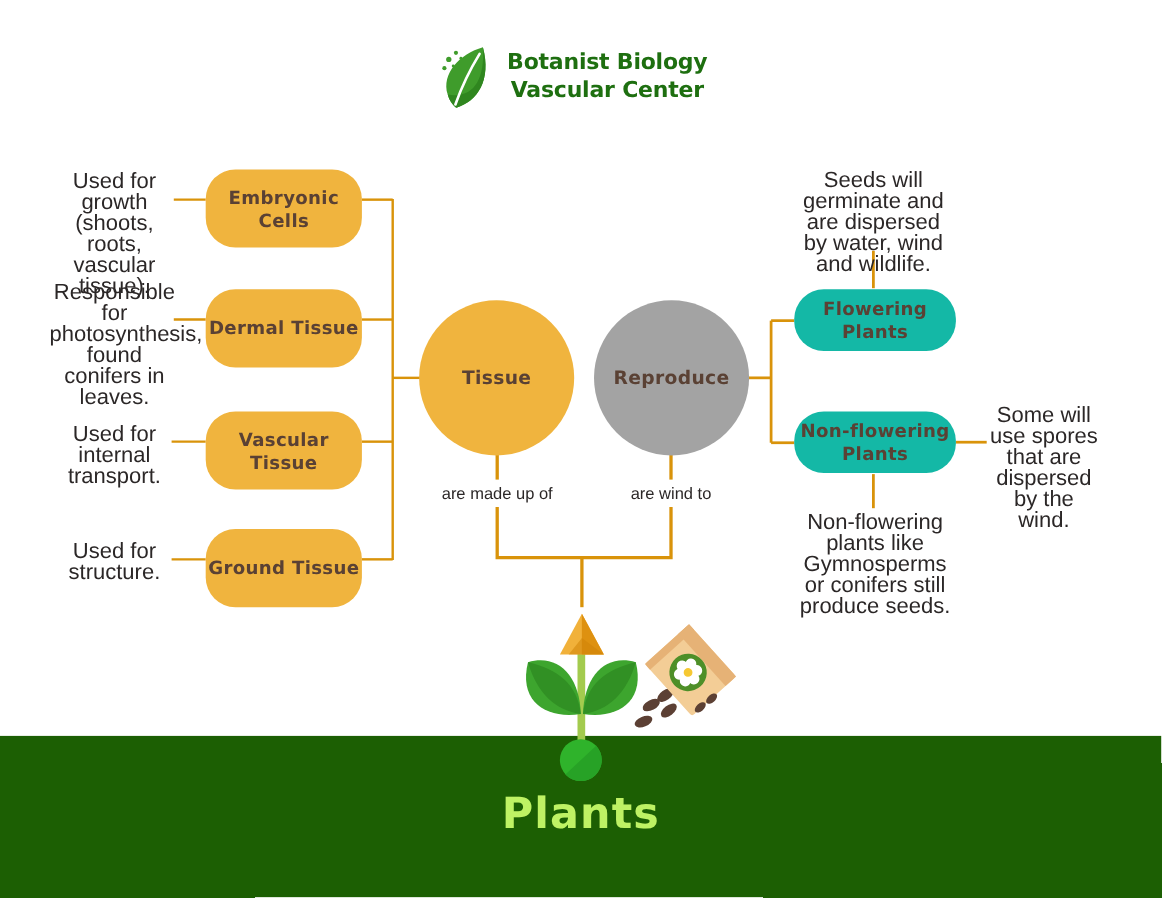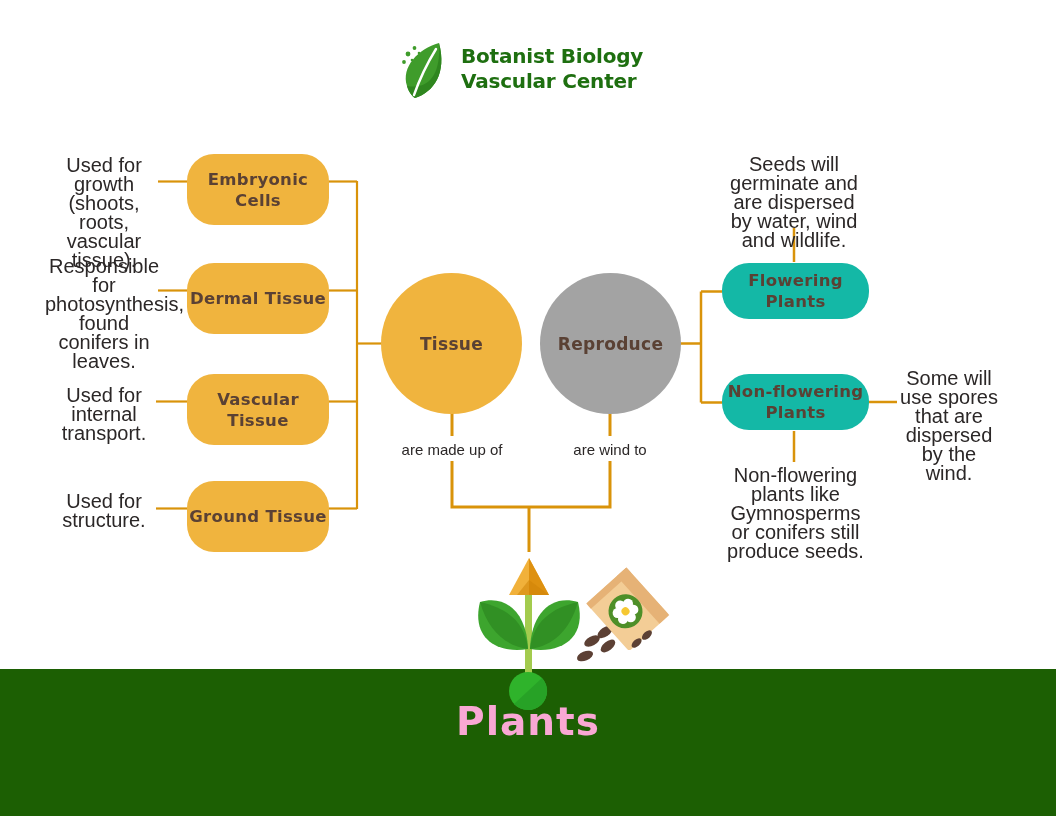--- a/index.html
+++ b/index.html
@@ -4,21 +4,21 @@
 <style>
   html,body{margin:0;padding:0;background:#ffffff;}
   .page{
     position:relative;width:1056px;height:816px;background:#ffffff;
     font-family:"Liberation Sans",sans-serif;overflow:hidden;
   }
   .connectors{position:absolute;left:0;top:0;z-index:1;}
   .art{position:absolute;z-index:3;}
 
   
-  .logo{position:absolute;left:398px;top:40px;display:flex;align-items:flex-start;z-index:2;}
+  .logo{position:absolute;left:398px;top:40px;display:flex;align-items:flex-start;z-index:2;text-align:center;}
   .logo-text{margin-left:7px;margin-top:4px;color:#1e6f10;font-weight:bold;
     font-size:20px;line-height:25px;letter-spacing:-0.2px;
     font-family:"DejaVu Sans","Liberation Sans",sans-serif;}
 
   
   .pill{
     position:absolute;display:flex;align-items:center;justify-content:center;
     text-align:center;border-radius:27px;z-index:2;
     color:#5a4134;font-weight:bold;font-size:16.5px;line-height:21px;
     letter-spacing:0.3px;font-family:"DejaVu Sans","Liberation Sans",sans-serif;
@@ -59,21 +59,21 @@
   .rnote1{left:724px;top:155px;width:140px;}
   .rnote2{left:896px;top:369px;width:106px;}
   .rnote3{left:719px;top:466px;width:153px;}
 
   
   .band{
     position:absolute;left:0;top:669px;width:1056px;height:147px;
     background:#1c5f03;z-index:2;text-align:center;
   }
   .band-title{
-    margin:0;padding-top:30px;color:#f9a8d4;font-size:39px;font-weight:bold;
+    margin:0;padding-top:49px;color:#bef264;font-size:39px;font-weight:bold;
     letter-spacing:1px;font-family:"DejaVu Sans","Liberation Sans",sans-serif;
   }
   .plant-art{left:455px;top:552px;z-index:3;}
   .packet-art{left:570px;top:560px;z-index:3;}
 </style>
 </head>
 <body>
 
 <div class="page">
 

